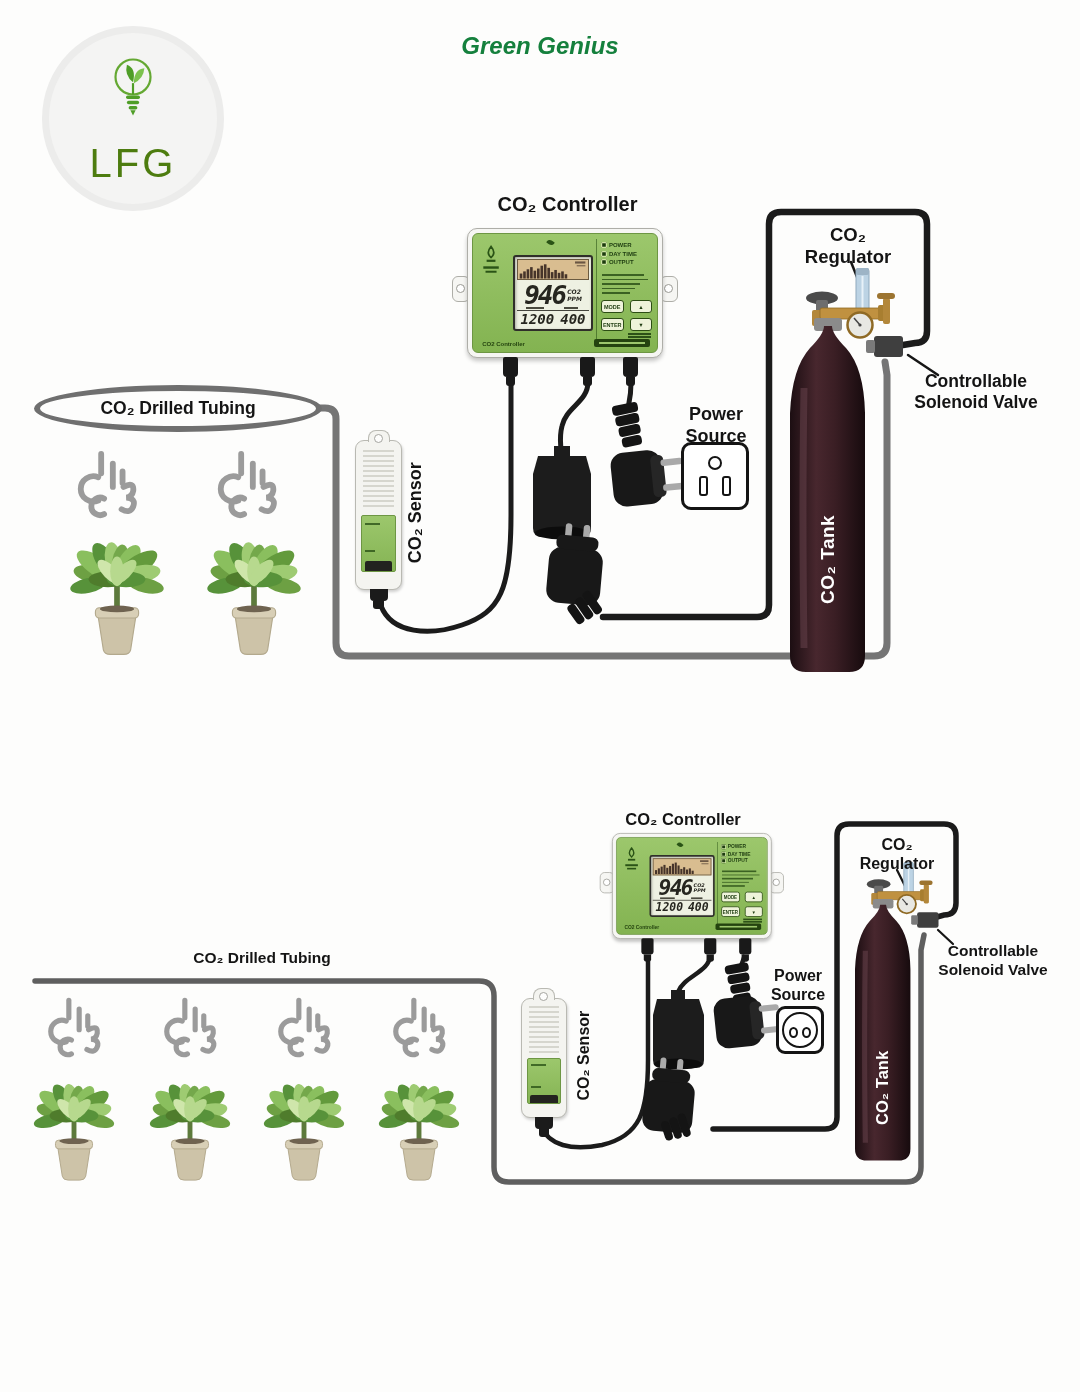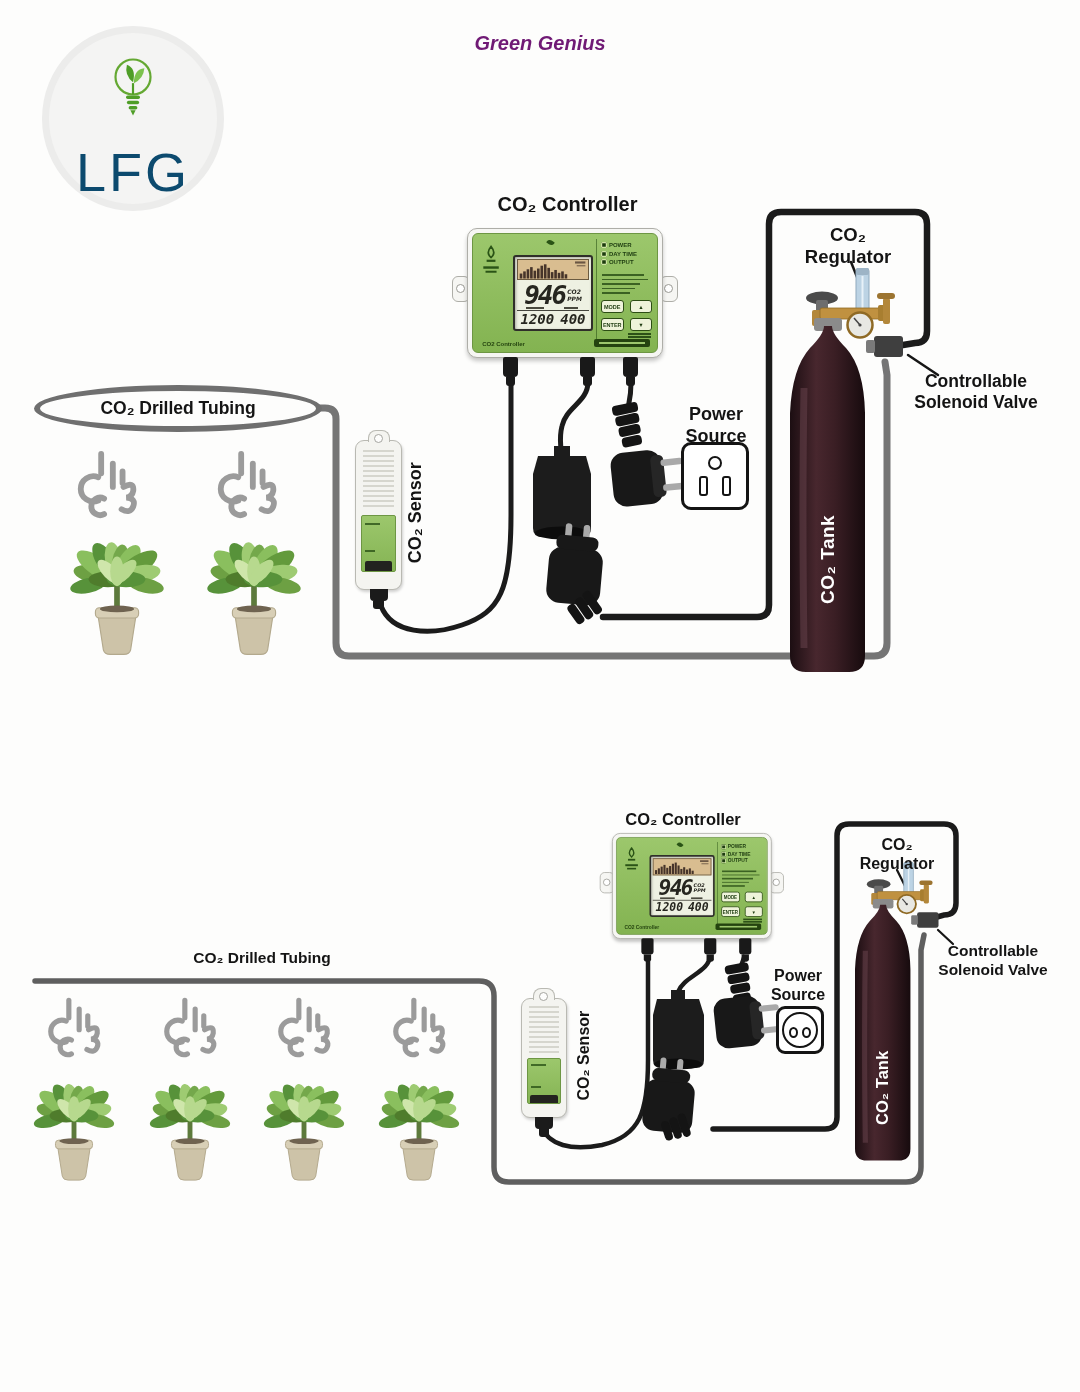--- a/index.html
+++ b/index.html
@@ -3,23 +3,23 @@
 <meta charset="utf-8">
 <style>
   html,body{margin:0;padding:0;background:#e9e9e9;}
   #page{position:relative;width:1080px;height:1392px;background:#fdfdfc;overflow:hidden;
         font-family:"Liberation Sans",sans-serif;}
   
   .logo{position:absolute;left:42px;top:26px;width:182px;height:185px;border-radius:50%;
         background:#f4f4f3;border:7px solid #ececeb;box-sizing:border-box;}
   .logo-bulb{position:absolute;left:56px;top:20px;width:56px;height:76px;}
   .logo-text{position:absolute;left:0;right:0;top:108px;text-align:center;
-        font-size:54px;letter-spacing:3px;color:#0c4a6e;font-weight:400;}
+        font-size:40px;letter-spacing:3px;color:#4d7c0f;font-weight:400;}
   .title{position:absolute;left:280px;width:520px;top:32px;text-align:center;
-        font-size:20px;font-weight:bold;font-style:italic;color:#701a75;}
+        font-size:24px;font-weight:bold;font-style:italic;color:#15803d;}
   .subtitle{position:absolute;left:230px;width:620px;top:80px;text-align:center;
         font-size:16.5px;color:#151515;font-weight:500;letter-spacing:.2px;}
   
   .dlabel{position:absolute;font-weight:bold;color:#141414;text-align:center;line-height:1.2;}
   .rot{transform:rotate(-90deg);}
   .white{color:#fff;}
   
   .wires{position:absolute;left:0;top:0;}
   
   .tube-ellipse{position:absolute;left:34px;top:385px;width:276px;height:35px;

